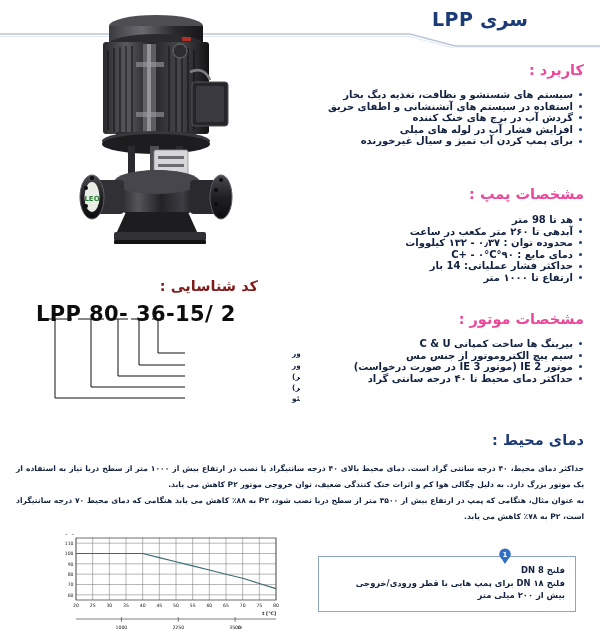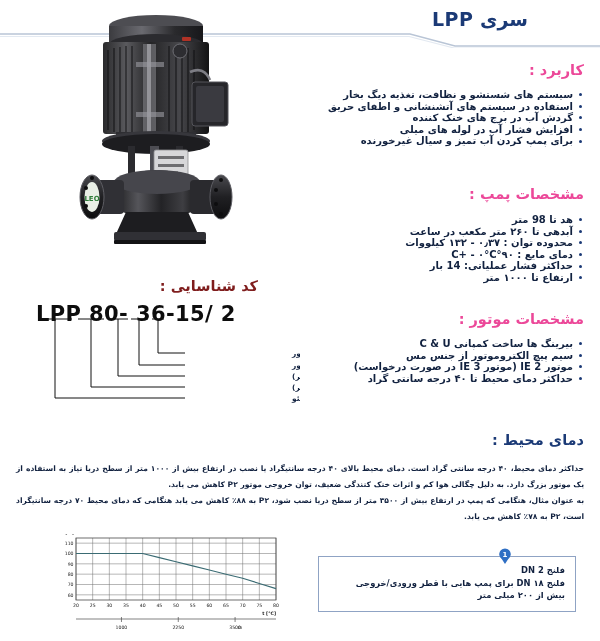--- a/index.html
+++ b/index.html
@@ -334,18 +334,18 @@
       <text id="xunit" class="ax-txt-b" x="232" y="81" text-anchor="end" direction="ltr">t [°C]</text>
     </svg>
   </div>
 
   <div class="callout">
     <svg class="callout-badge" viewBox="0 0 16 16">
       <path d="M8,16 L4.4,10.6 A5.5,5.5 0 1 1 11.6,10.6 Z" fill="#2f6fc4"></path>
       <circle cx="8" cy="6" r="5.6" fill="#2f6fc4"></circle>
       <text x="8" y="8.6" text-anchor="middle" font-size="7" font-weight="bold" fill="#fff" font-family="DejaVu Sans, sans-serif">1</text>
     </svg>
-    <p>فلنج 2 DN</p>
+    <p>فلنج 8 DN</p>
     <p>فلنج ۱۸ DN برای پمپ هایی با قطر ورودی/خروجی</p>
     <p>بیش از ۲۰۰ میلی متر</p>
   </div>
 
 </div>
 
 </body></html>

